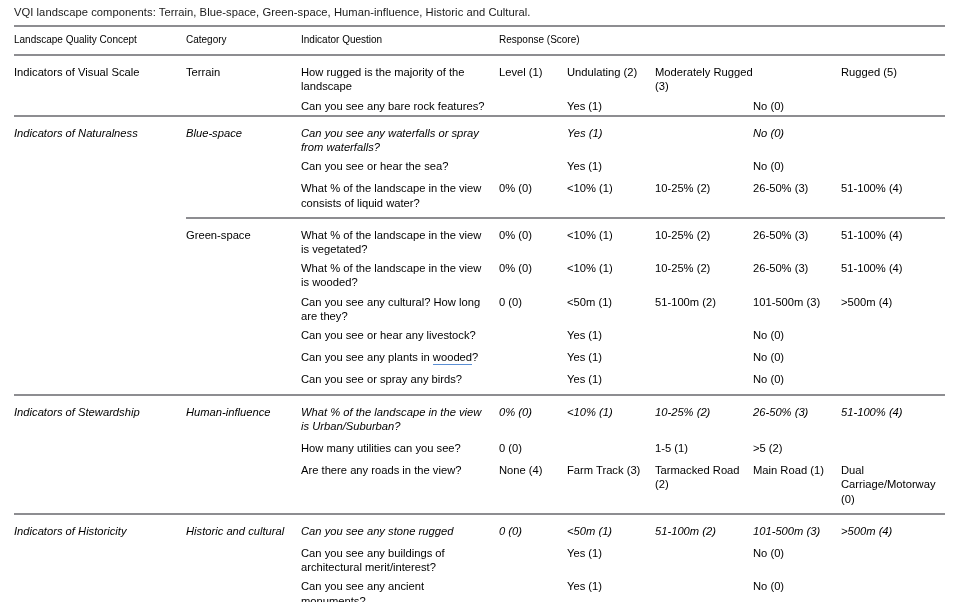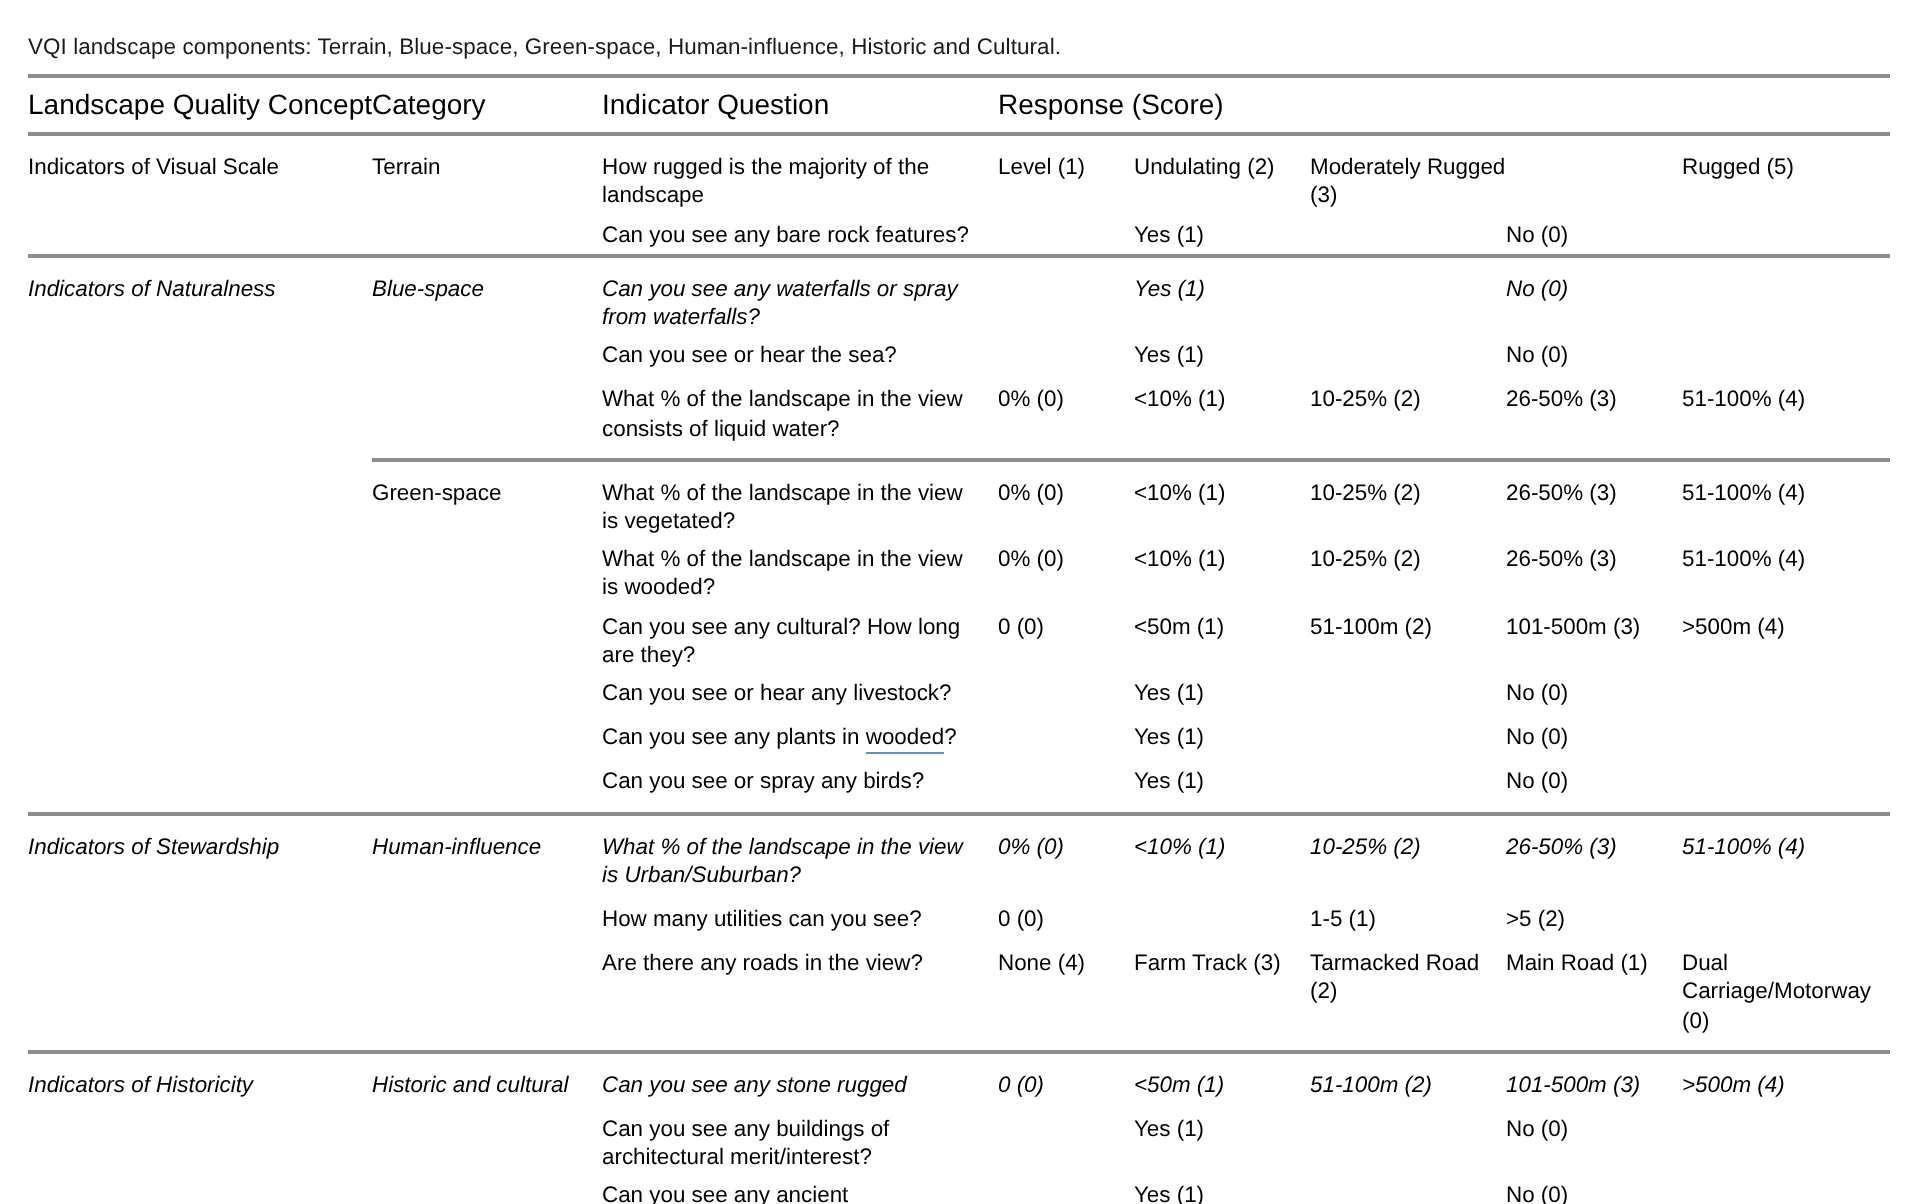--- a/index.html
+++ b/index.html
@@ -12,21 +12,21 @@
     height: 602px;
     font-family: "Liberation Sans", sans-serif;
     color: #000000;
     overflow: hidden;
   }
   .page {
     position: relative;
     width: 959px;
     height: 602px;
     box-sizing: border-box;
-    padding: 12px 14px;
+    padding: 0 14px;
   }
   .caption {
     font-size: 11.2px;
     line-height: 15px;
     padding: 5px 0 5px 0;
     color: #1a1a1a;
     letter-spacing: 0.05px;
   }
   table.vqi {
     width: 931px;
@@ -55,21 +55,21 @@
   col.c-question  { width: 198px; }
   col.c-r1        { width: 68px; }
   col.c-r2        { width: 88px; }
   col.c-r3        { width: 98px; }
   col.c-r4        { width: 88px; }
   col.c-r5        { width: 104px; }
 
   
   .hdr {
     font-weight: bold;
-    font-size: 14px;
+    font-size: 10px;
     padding-top: 6px !important;
     padding-bottom: 7px !important;
   }
 
   
   .cell {
     padding-top: 6px !important;
     padding-bottom: 2px !important;
     padding-right: 8px !important;
   }

